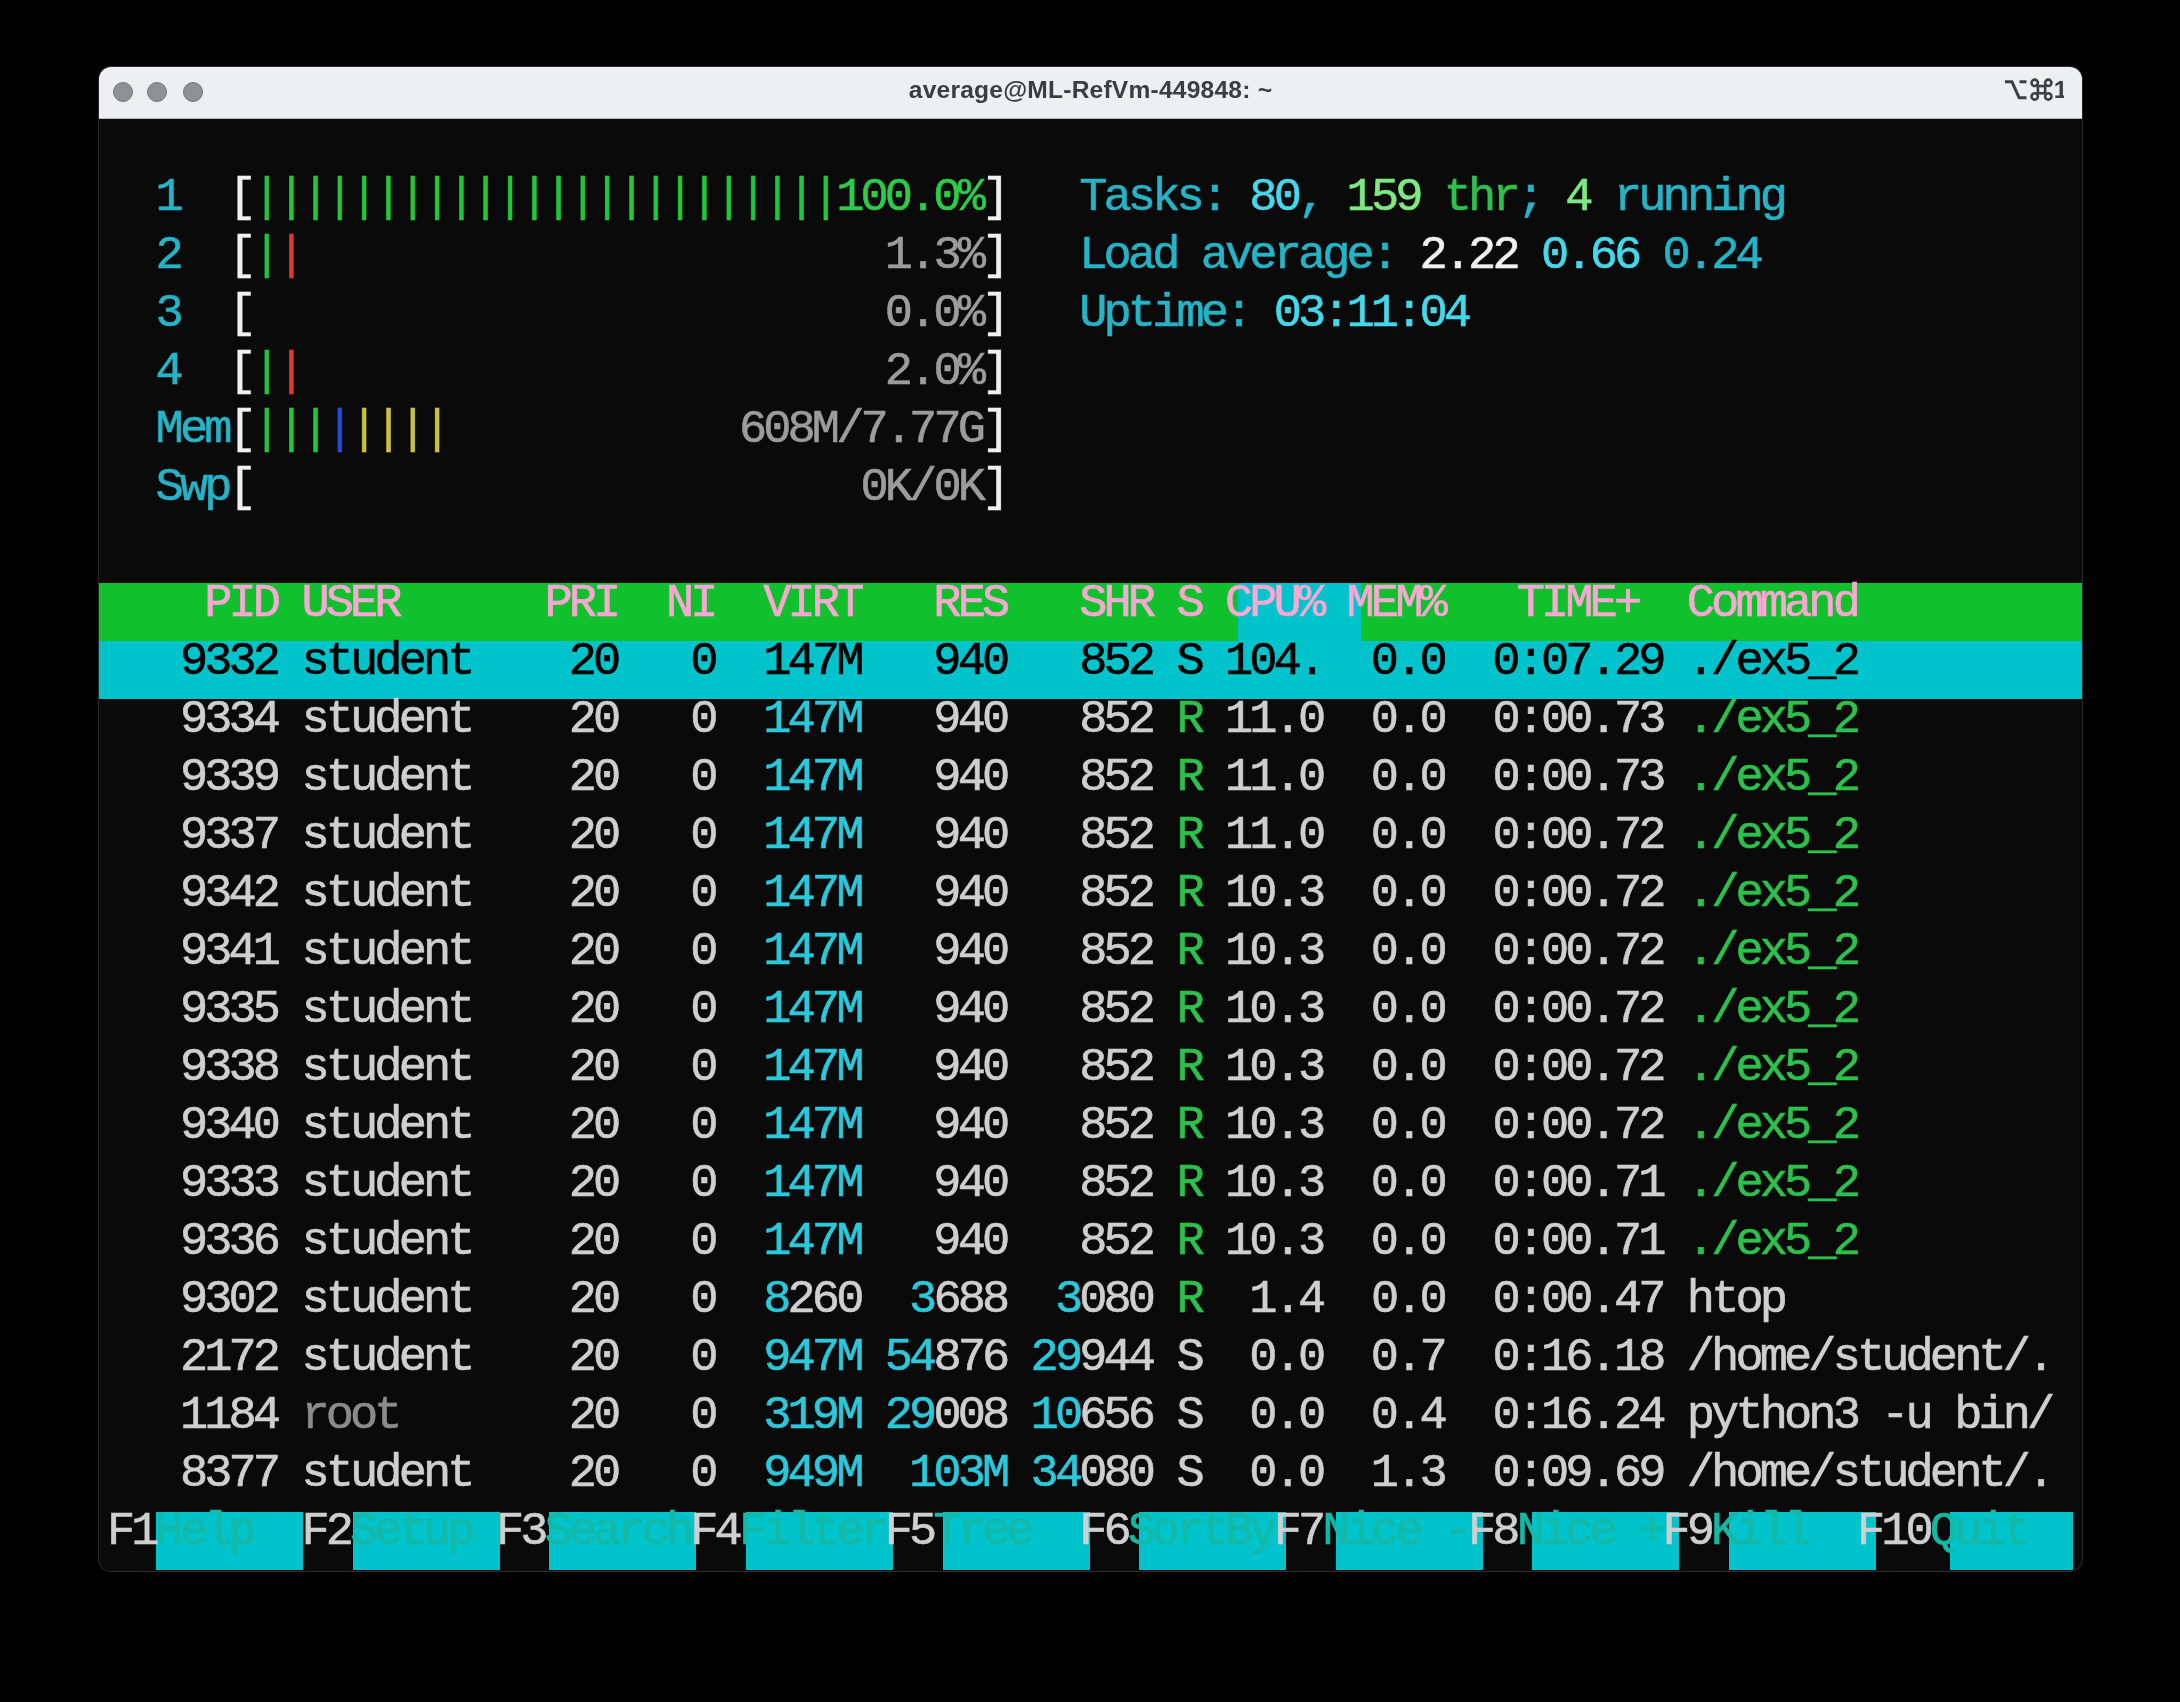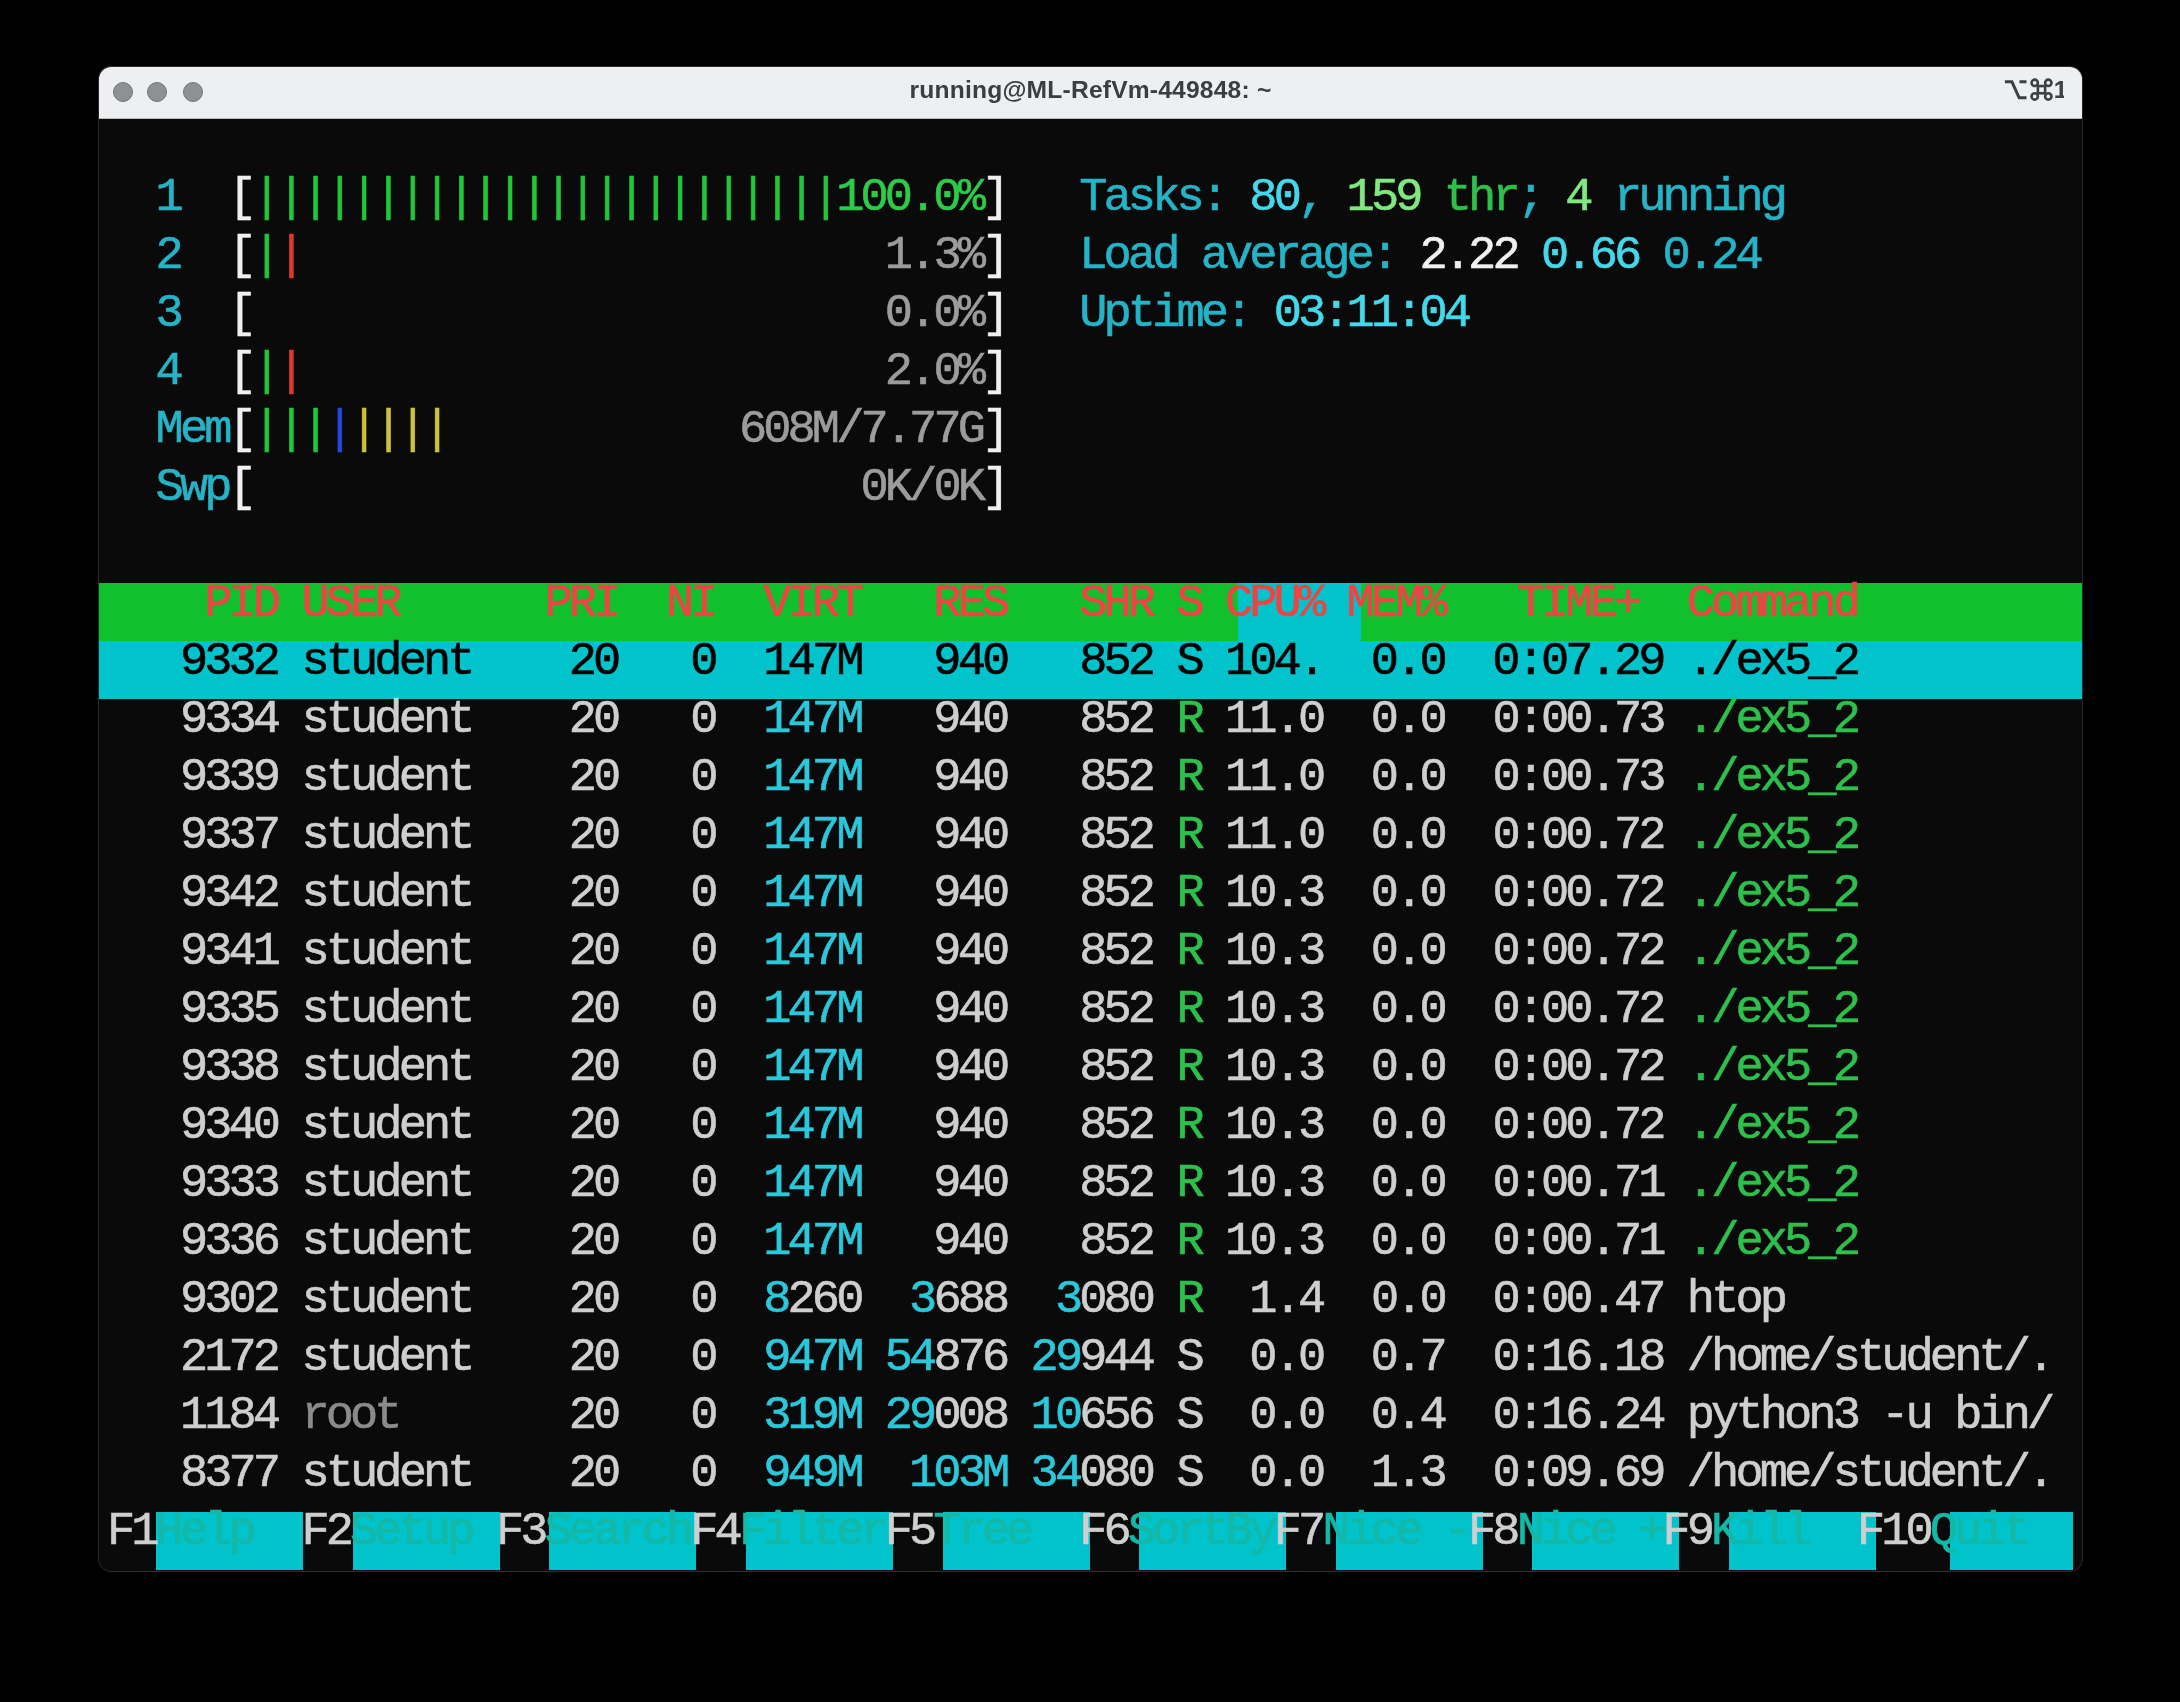--- a/index.html
+++ b/index.html
@@ -7,21 +7,21 @@
   border-bottom:0.9px solid #b8babc;box-sizing:border-box}
 .dot{position:absolute;top:15px;width:20px;height:20px;border-radius:50%;
   background:#8f9094;border:1.3px solid #747478;box-sizing:border-box}
 #ttl{position:absolute;left:176px;right:176px;top:-3.5px;height:52px;text-align:center;
   font:700 24.6px/52px "Liberation Sans",sans-serif;color:#3b3e41;letter-spacing:0.2px}
 #hk2{position:absolute;right:18.4px;top:11px}
 #term{position:absolute;left:0;top:44px;width:100%;color:#cfcfcf;
   font:47px/58px "Liberation Mono",monospace;letter-spacing:-3.9px;white-space:pre;
   -webkit-text-stroke:0.6px}
 #term div{height:58px;padding-left:8px}
-.hdr{color:#ef4444}
+.hdr{color:#f9a8d4}
 .sel{color:#000}
 .K{color:#14b8a6}
 </style></head><body>
 <div id="win">
 <div style="position:absolute;left:0;right:0;top:516px;height:58px;background:#10c12d"></div>
     <div style="position:absolute;left:1139px;width:123px;top:516px;height:58px;background:#00c3cb"></div>
     <div style="position:absolute;left:0;right:0;top:574px;height:58px;background:#00c3cb"></div>
     <div style="position:absolute;left:57px;width:147px;top:1445px;height:58px;background:#00c3cb"></div>
     <div style="position:absolute;left:254px;width:147px;top:1445px;height:58px;background:#00c3cb"></div>
     <div style="position:absolute;left:450px;width:147px;top:1445px;height:58px;background:#00c3cb"></div>
@@ -30,21 +30,21 @@
     <div style="position:absolute;left:1040px;width:147px;top:1445px;height:58px;background:#00c3cb"></div>
     <div style="position:absolute;left:1237px;width:147px;top:1445px;height:58px;background:#00c3cb"></div>
     <div style="position:absolute;left:1433px;width:147px;top:1445px;height:58px;background:#00c3cb"></div>
     <div style="position:absolute;left:1630px;width:147px;top:1445px;height:58px;background:#00c3cb"></div>
     <div style="position:absolute;left:1851px;width:123px;top:1445px;height:58px;background:#00c3cb"></div>
  <div id="term"><div>                                                                                </div><div>  <span style="color:#25b4c7">1</span>  <span style="color:#f0f0f0">[</span><span style="color:#20c737">||||||||||||||||||||||||</span><span style="color:#2ccc49">100.0%</span><span style="color:#f0f0f0">]</span>   <span style="color:#25b4c7">Tasks: </span><span style="color:#44d8ea">80</span><span style="color:#25b4c7">, </span><span style="color:#7fe97f">159</span> <span style="color:#2dc14c">thr</span><span style="color:#25b4c7">; </span><span style="color:#7fe97f">4</span> <span style="color:#25b4c7">running</span>           </div><div>  <span style="color:#25b4c7">2</span>  <span style="color:#f0f0f0">[</span><span style="color:#20c737">|</span><span style="color:#dd3a2e">|</span>                        <span style="color:#9c9c9c">1.3%</span><span style="color:#f0f0f0">]</span>   <span style="color:#25b4c7">Load average: </span><span style="color:#f0f0f0">2.22</span> <span style="color:#44d8ea">0.66</span> <span style="color:#25b4c7">0.24</span>            </div><div>  <span style="color:#25b4c7">3</span>  <span style="color:#f0f0f0">[</span>                          <span style="color:#9c9c9c">0.0%</span><span style="color:#f0f0f0">]</span>   <span style="color:#25b4c7">Uptime: </span><span style="color:#44d8ea">03:11:04</span>                        </div><div>  <span style="color:#25b4c7">4</span>  <span style="color:#f0f0f0">[</span><span style="color:#20c737">|</span><span style="color:#dd3a2e">|</span>                        <span style="color:#9c9c9c">2.0%</span><span style="color:#f0f0f0">]</span>                                           </div><div>  <span style="color:#25b4c7">Mem</span><span style="color:#f0f0f0">[</span><span style="color:#20c737">|||</span><span style="color:#2847dd">|</span><span style="color:#ccc23c">||||</span>            <span style="color:#9c9c9c">608M/7.77G</span><span style="color:#f0f0f0">]</span>                                           </div><div>  <span style="color:#25b4c7">Swp</span><span style="color:#f0f0f0">[</span>                         <span style="color:#9c9c9c">0K/0K</span><span style="color:#f0f0f0">]</span>                                           </div><div>                                                                                </div><div class="hdr">    PID USER      PRI  NI  VIRT   RES   SHR S CPU% MEM%   TIME+  Command        </div><div class="sel">   9332 student    20   0  147M   940   852 S 104.  0.0  0:07.29 ./ex5_2        </div><div>   9334 student    20   0  <span style="color:#2ac8da">147M</span>   940   852 <span style="color:#2dc14c">R</span> 11.0  0.0  0:00.73 <span style="color:#2dc14c">./ex5_2</span>        </div><div>   9339 student    20   0  <span style="color:#2ac8da">147M</span>   940   852 <span style="color:#2dc14c">R</span> 11.0  0.0  0:00.73 <span style="color:#2dc14c">./ex5_2</span>        </div><div>   9337 student    20   0  <span style="color:#2ac8da">147M</span>   940   852 <span style="color:#2dc14c">R</span> 11.0  0.0  0:00.72 <span style="color:#2dc14c">./ex5_2</span>        </div><div>   9342 student    20   0  <span style="color:#2ac8da">147M</span>   940   852 <span style="color:#2dc14c">R</span> 10.3  0.0  0:00.72 <span style="color:#2dc14c">./ex5_2</span>        </div><div>   9341 student    20   0  <span style="color:#2ac8da">147M</span>   940   852 <span style="color:#2dc14c">R</span> 10.3  0.0  0:00.72 <span style="color:#2dc14c">./ex5_2</span>        </div><div>   9335 student    20   0  <span style="color:#2ac8da">147M</span>   940   852 <span style="color:#2dc14c">R</span> 10.3  0.0  0:00.72 <span style="color:#2dc14c">./ex5_2</span>        </div><div>   9338 student    20   0  <span style="color:#2ac8da">147M</span>   940   852 <span style="color:#2dc14c">R</span> 10.3  0.0  0:00.72 <span style="color:#2dc14c">./ex5_2</span>        </div><div>   9340 student    20   0  <span style="color:#2ac8da">147M</span>   940   852 <span style="color:#2dc14c">R</span> 10.3  0.0  0:00.72 <span style="color:#2dc14c">./ex5_2</span>        </div><div>   9333 student    20   0  <span style="color:#2ac8da">147M</span>   940   852 <span style="color:#2dc14c">R</span> 10.3  0.0  0:00.71 <span style="color:#2dc14c">./ex5_2</span>        </div><div>   9336 student    20   0  <span style="color:#2ac8da">147M</span>   940   852 <span style="color:#2dc14c">R</span> 10.3  0.0  0:00.71 <span style="color:#2dc14c">./ex5_2</span>        </div><div>   9302 student    20   0  <span style="color:#2ac8da">8</span>260  <span style="color:#2ac8da">3</span>688  <span style="color:#2ac8da">3</span>080 <span style="color:#2dc14c">R</span>  1.4  0.0  0:00.47 htop           </div><div>   2172 student    20   0  <span style="color:#2ac8da">947M</span> <span style="color:#2ac8da">54</span>876 <span style="color:#2ac8da">29</span>944 S  0.0  0.7  0:16.18 /home/student/.</div><div>   1184 <span style="color:#8b8b8b">root     </span>  20   0  <span style="color:#2ac8da">319M</span> <span style="color:#2ac8da">29</span>008 <span style="color:#2ac8da">10</span>656 S  0.0  0.4  0:16.24 python3 -u bin/</div><div>   8377 student    20   0  <span style="color:#2ac8da">949M</span>  <span style="color:#2ac8da">103M</span> <span style="color:#2ac8da">34</span>080 S  0.0  1.3  0:09.69 /home/student/.</div><div>F1<span class="K">Help  </span>F2<span class="K">Setup </span>F3<span class="K">Search</span>F4<span class="K">Filter</span>F5<span class="K">Tree  </span>F6<span class="K">SortBy</span>F7<span class="K">Nice -</span>F8<span class="K">Nice +</span>F9<span class="K">Kill  </span>F10<span class="K">Quit </span></div></div>
  <div id="tb">
   <div class="dot" style="left:13.6px"></div>
   <div class="dot" style="left:48px"></div>
   <div class="dot" style="left:84px"></div>
-  <div id="ttl">running@ML-RefVm-449848: ~</div>
+  <div id="ttl">average@ML-RefVm-449848: ~</div>
   <div id="hk2"><svg width="60" height="24" viewBox="0 0 68 27">
    <g stroke="#3e4144" stroke-width="3.4" fill="none">
    <path d="M1 4.2 H9 L17.2 22.3 H25.5"></path>
             <path d="M17.5 4.2 H25.5"></path>
    <g stroke-width="3.0">
               <circle cx="34.8" cy="5.4" r="3.6"></circle>
               <circle cx="50.2" cy="5.4" r="3.6"></circle>
    <circle cx="34.8" cy="20.8" r="3.6"></circle>
               <circle cx="50.2" cy="20.8" r="3.6"></circle>
    <rect x="38.4" y="9" width="8.2" height="8.2"></rect>

